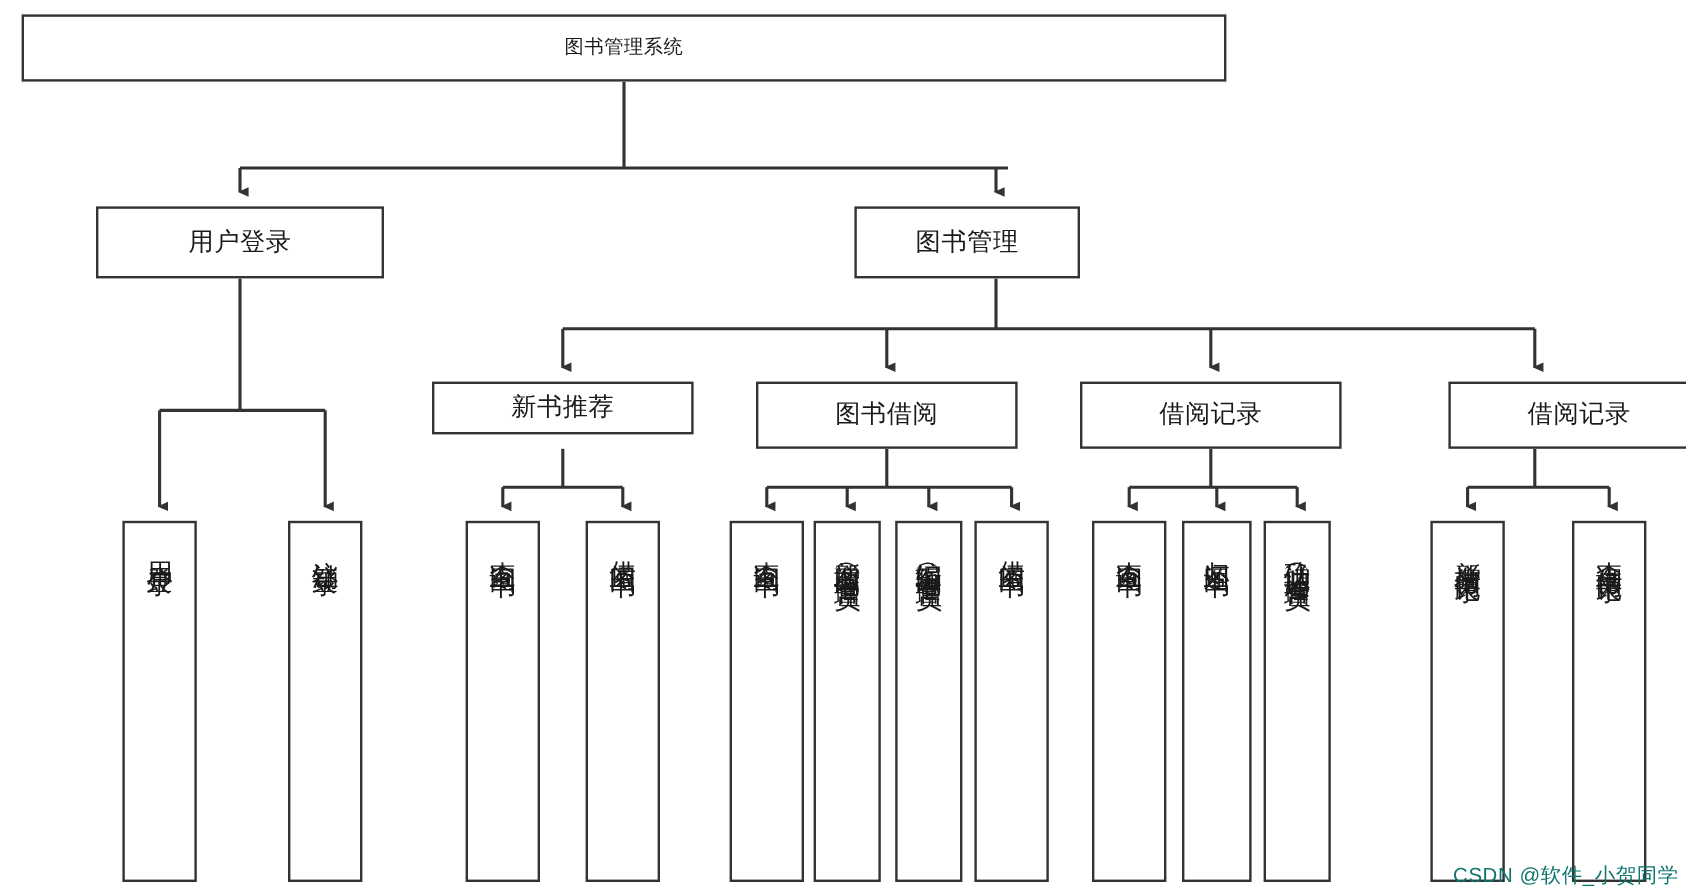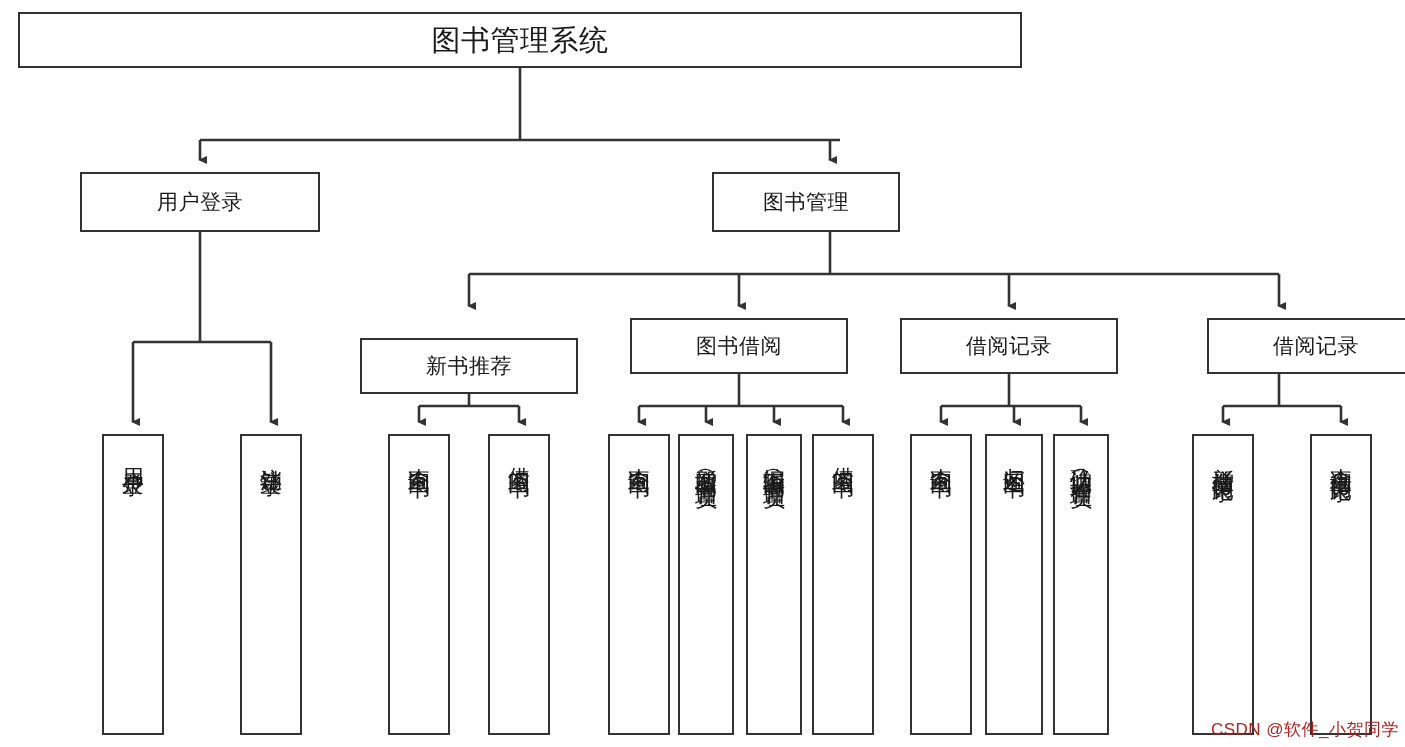--- a/index.html
+++ b/index.html
@@ -38,40 +38,40 @@
     color: #1a1a1a;
     line-height: 1.18;
     text-align: center;
     white-space: nowrap;
   }
   .node-box.horiz .node-label {
     font-size: 21px;
     letter-spacing: 0.5px;
   }
   .node-box.root .node-label {
-    font-size: 29px;
+    font-size: 16px;
   }
   .node-box.vert {
     align-items: flex-start;
     justify-content: center;
     padding-top: 14px;
   }
   .node-box.vert .node-label {
     writing-mode: vertical-rl;
     text-orientation: upright;
     font-size: 22px;
     letter-spacing: 3px;
     line-height: 1;
   }
   .watermark {
     position: absolute;
     right: 6px;
     bottom: 6px;
     font-size: 17px;
-    color: #b91c1c;
+    color: #0f766e;
     white-space: nowrap;
     letter-spacing: 0.5px;
   }
 </style>
 </head>
 <body>
 
 <div id="canvas">
 
   <svg id="diagram-svg" viewBox="0 0 1405 747" xmlns="http://www.w3.org/2000/svg">
@@ -129,21 +129,21 @@
     <span class="node-label">图书管理系统</span>
   </div>
 
   <div class="node-box horiz" id="node-l1-0" style="left: 80px; top: 172px; width: 240px; height: 60px;">
     <span class="node-label">用户登录</span>
   </div>
   <div class="node-box horiz" id="node-l1-1" style="left: 712px; top: 172px; width: 188px; height: 60px;">
     <span class="node-label">图书管理</span>
   </div>
 
-  <div class="node-box horiz" id="node-l2-0" style="left: 360px; top: 318px; width: 218px; height: 56px; margin-top: 20px;">
+  <div class="node-box horiz" id="node-l2-0" style="left: 360px; top: 318px; width: 218px; height: 44px;">
     <span class="node-label">新书推荐</span>
   </div>
   <div class="node-box horiz" id="node-l2-1" style="left: 630px; top: 318px; width: 218px; height: 56px; justify-content: center;">
     <span class="node-label">图书借阅</span>
   </div>
   <div class="node-box horiz" id="node-l2-2" style="left: 900px; top: 318px; width: 218px; height: 56px;">
     <span class="node-label">借阅记录</span>
   </div>
   <div class="node-box horiz" id="node-l2-3" style="left: 1170px; top: 318px; width: 218px; height: 56px; margin-left: 37px;">
     <span class="node-label">借阅记录</span>

